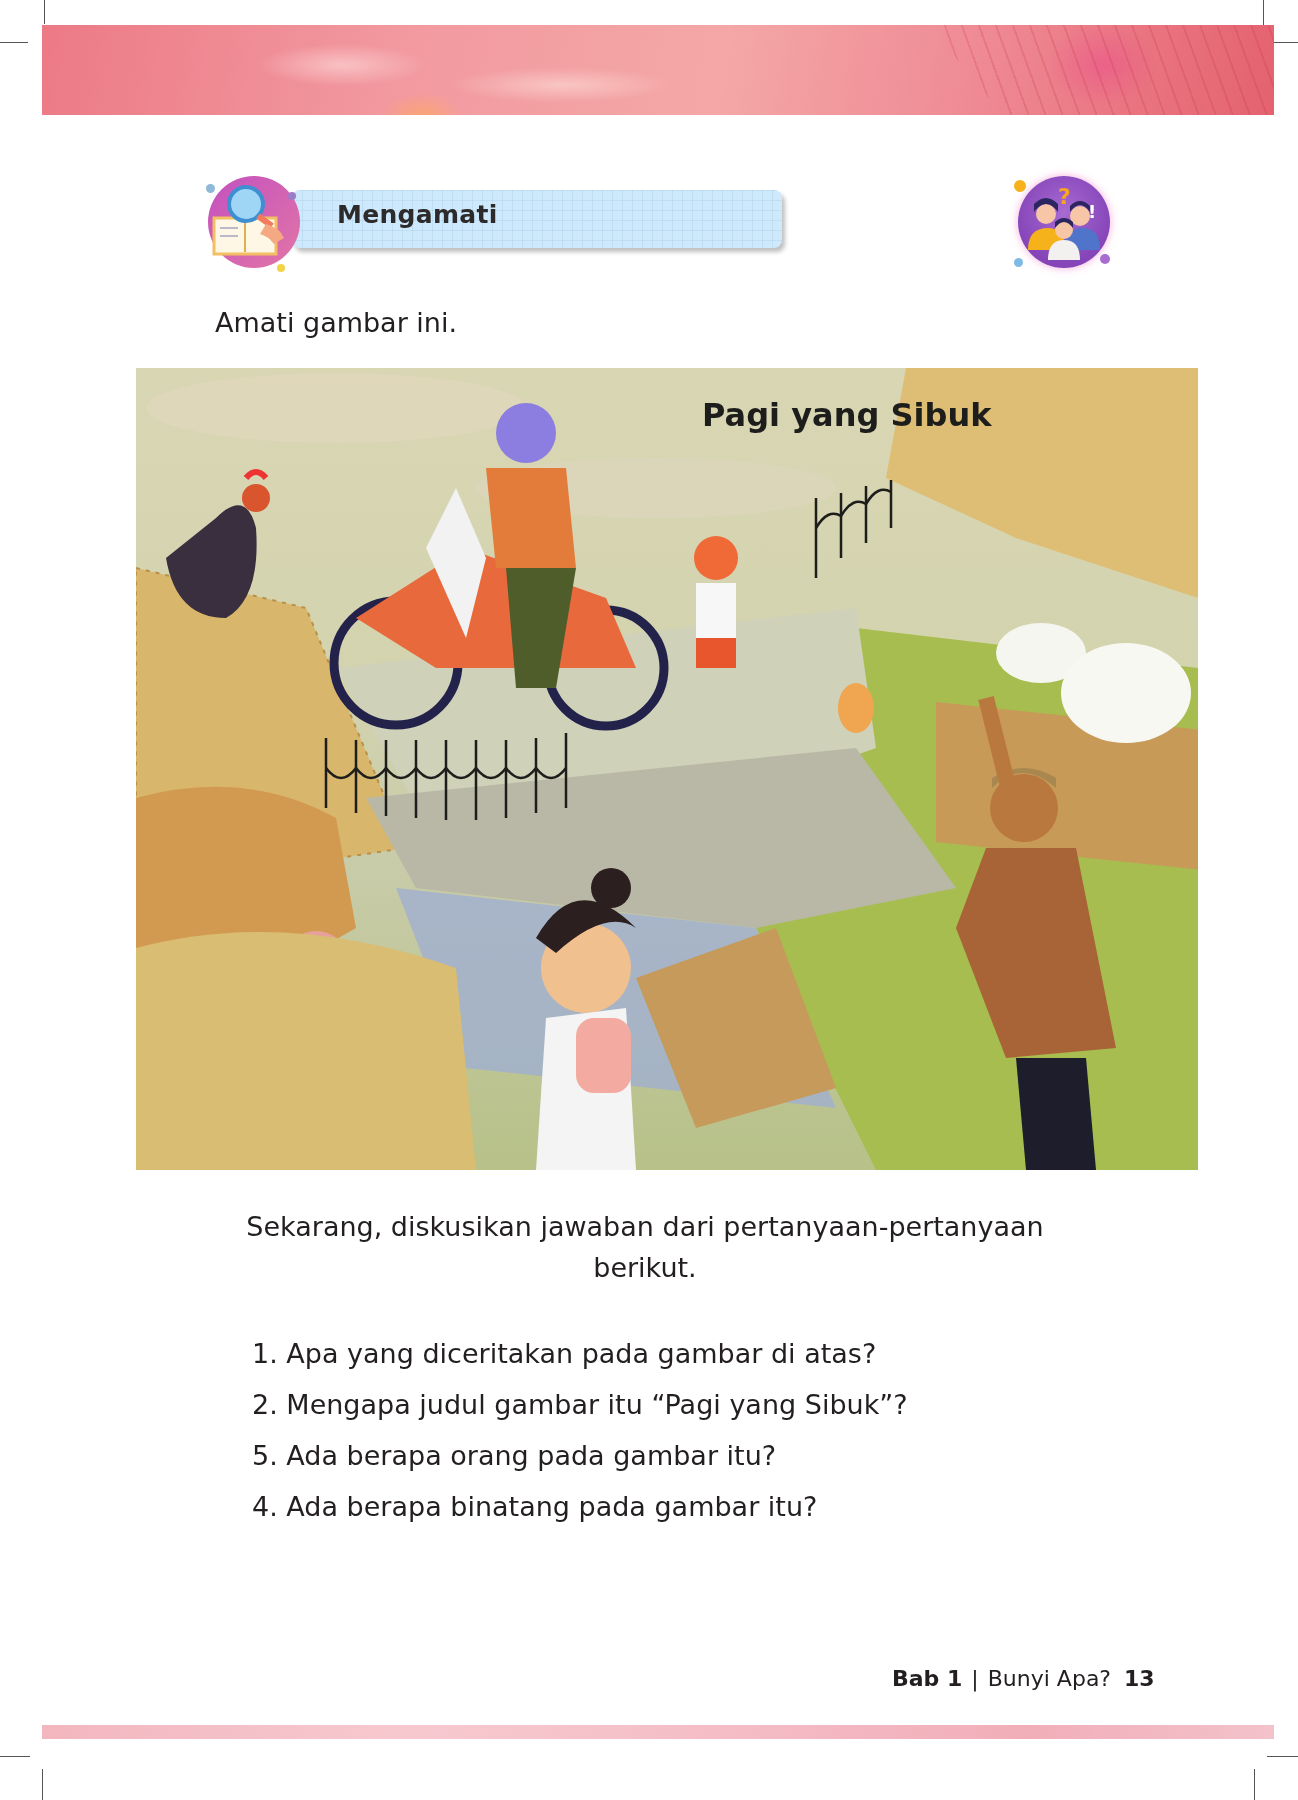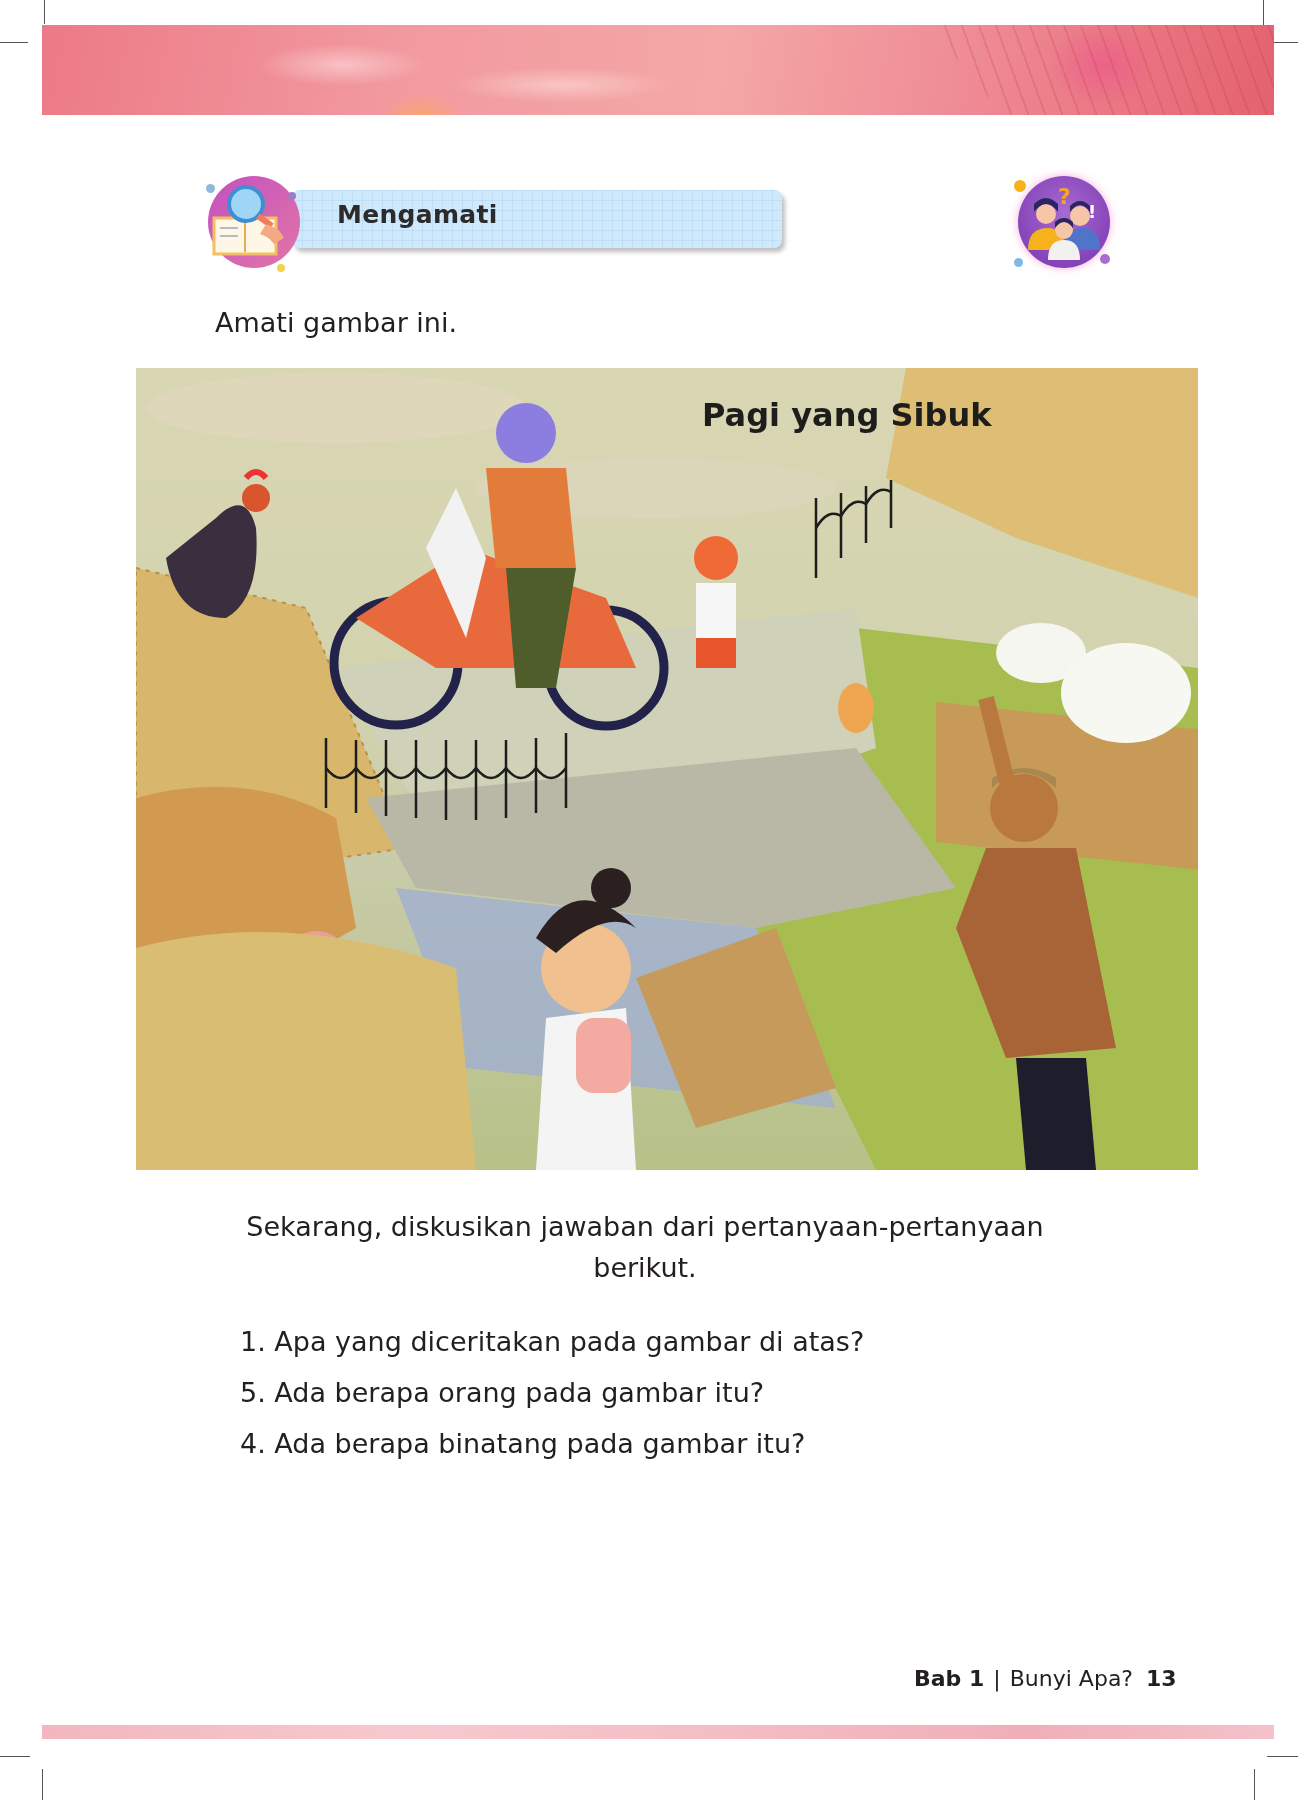--- a/index.html
+++ b/index.html
@@ -25,24 +25,24 @@
   .section-header .icon-circle { position:absolute; left:6px; top:4px; width:92px; height:92px; border-radius:50%;
     background: linear-gradient(135deg,#c351c0,#e275a6); }
   .discussion-icon { position:absolute; left:1014px; top:172px; width:100px; height:100px; }
   .discussion-icon .ring { position:absolute; left:4px; top:4px; width:92px; height:92px; border-radius:50%;
     background: radial-gradient(circle at 50% 40%, #a76bd2, #8544b8 70%); box-shadow:0 0 8px rgba(240,120,200,0.6); }
   .dot { position:absolute; border-radius:50%; }
   p.txt { position:absolute; margin:0; font-family:"DejaVu Sans", sans-serif; font-size:27px; line-height:41px; color:#231f20;text-align:center; }
   .illustration { position:absolute; left:136px; top:368px; width:1062px; height:802px; overflow:hidden;
     background: linear-gradient(180deg, #d9d6b4 0%, #d3d3ae 40%, #c9ccaa 60%, #b7c188 100%); }
   .illustration .title { position:absolute; left:566px; top:28px; font-family:"DejaVu Sans", sans-serif; font-weight:bold; font-size:32px; color:#1d1d1b; }
-  ol.questions { position:absolute; left:240px; top:1316px; margin:0; padding:0; list-style:none; }
+  ol.questions { position:absolute; left:240px; top:1316px; margin:12px; padding:0; list-style:none; }
   ol.questions li { font-family:"DejaVu Sans", sans-serif; font-size:27px; line-height:51px; color:#231f20; }
   .footer { position:absolute; left:892px; top:1666px; font-family:"DejaVu Sans", sans-serif; font-size:22px; color:#231f20; }
-  .footer b { font-weight:bold;margin-left:22px; }
+  .footer b { font-weight:bold; }
 </style>
 </head>
 <body>
 
 <div class="crop" style="left:44px;top:0;width:1px;height:24px;"></div>
 <div class="crop" style="left:1263px;top:0;width:1px;height:30px;"></div>
 <div class="crop" style="left:0;top:42px;width:28px;height:1px;"></div>
 <div class="crop" style="left:1270px;top:42px;width:28px;height:1px;"></div>
 <div class="crop" style="left:0;top:1756px;width:30px;height:1px;"></div>
 <div class="crop" style="left:1267px;top:1756px;width:31px;height:1px;"></div>
@@ -160,20 +160,21 @@
     <path d="M880 690 L950 690 L960 802 L890 802 Z" fill="#1d1d2b"></path>
     <path d="M850 330 L880 450" stroke="#b9783e" stroke-width="16"></path>
   </svg>
   <div class="title">Pagi yang Sibuk</div>
 </div>
 
 <p class="txt" style="left:215px;top:1206px;width:860px;">Sekarang, diskusikan jawaban dari pertanyaan-pertanyaan berikut.</p>
 
 <ol class="questions">
   <li>1. Apa yang diceritakan pada gambar di atas?</li>
+  <li>2. Mengapa judul gambar itu “Pagi yang Sibuk”?</li>
   <li>5. Ada berapa orang pada gambar itu?</li>
   <li>4. Ada berapa binatang pada gambar itu?</li>
 </ol>
 
 <div class="footer">
   <b>Bab 1</b>
   <span style="margin:0 2px;">|</span>
   <span>Bunyi Apa?</span>
   <b style="margin-left:6px;">13</b>
 </div>

